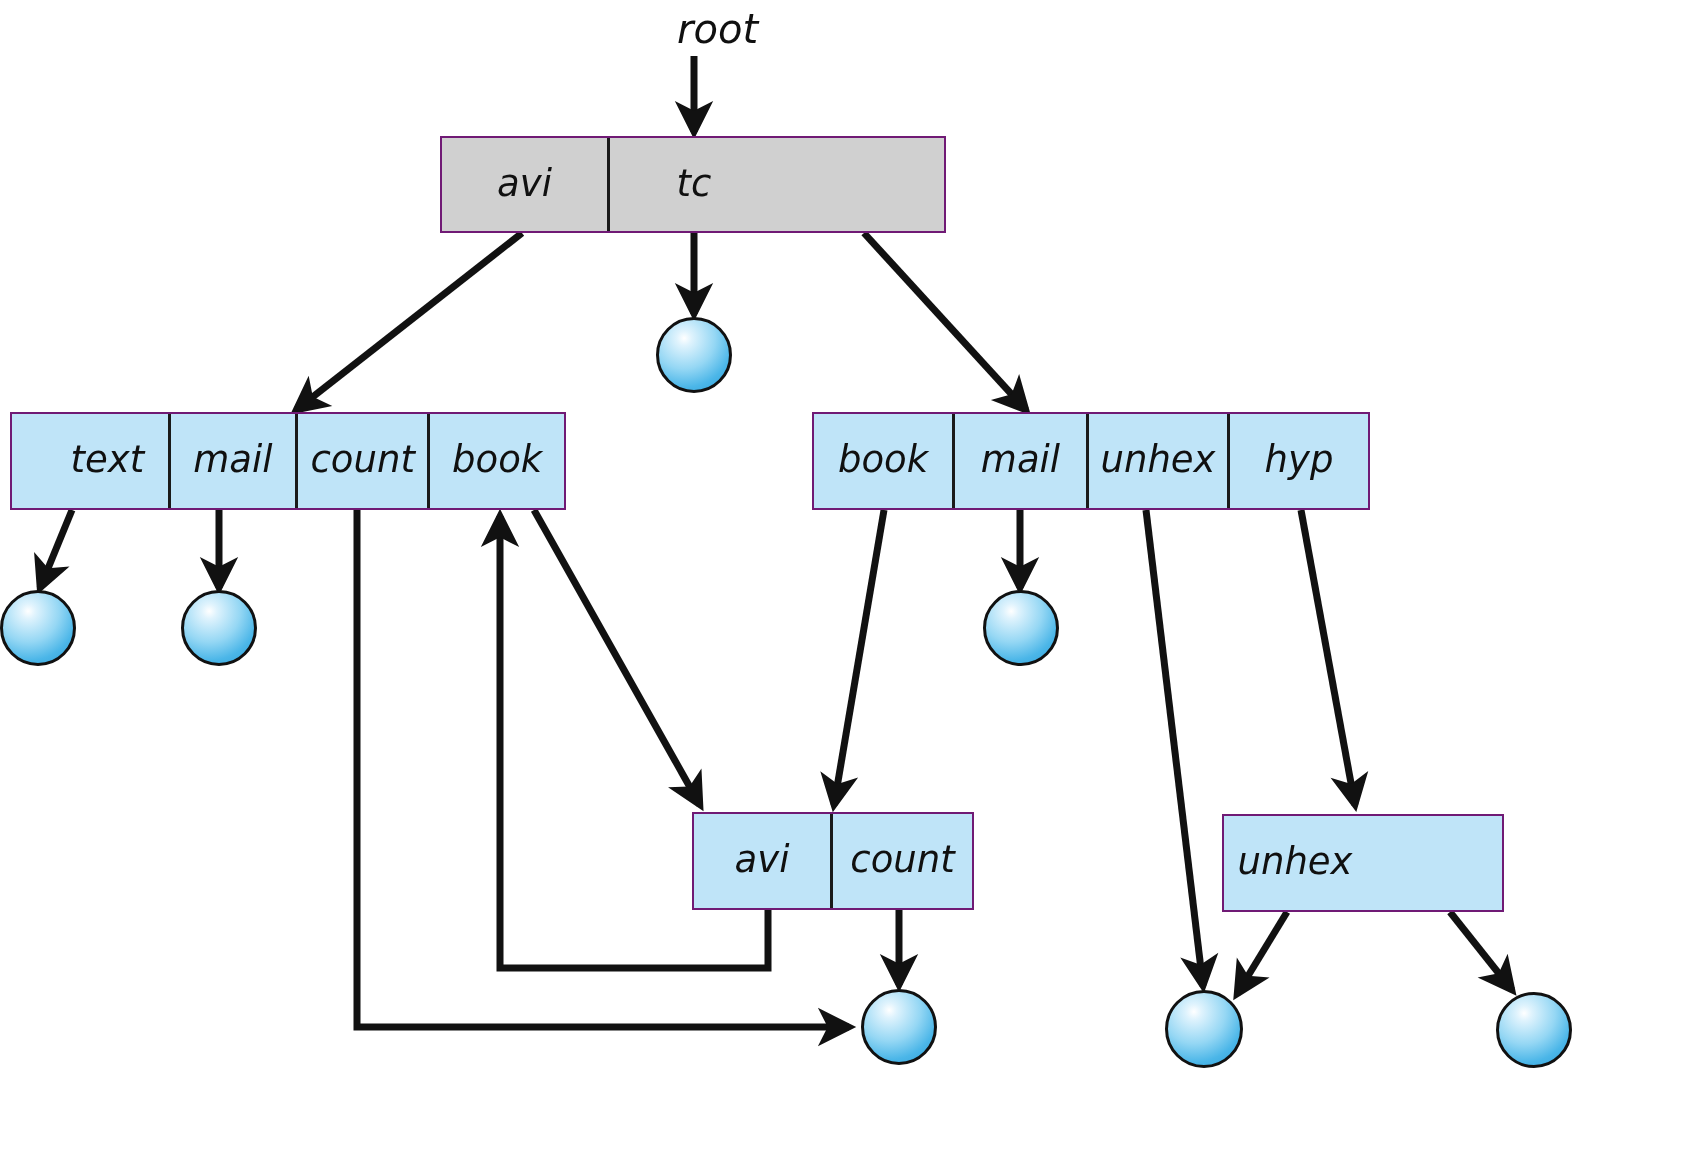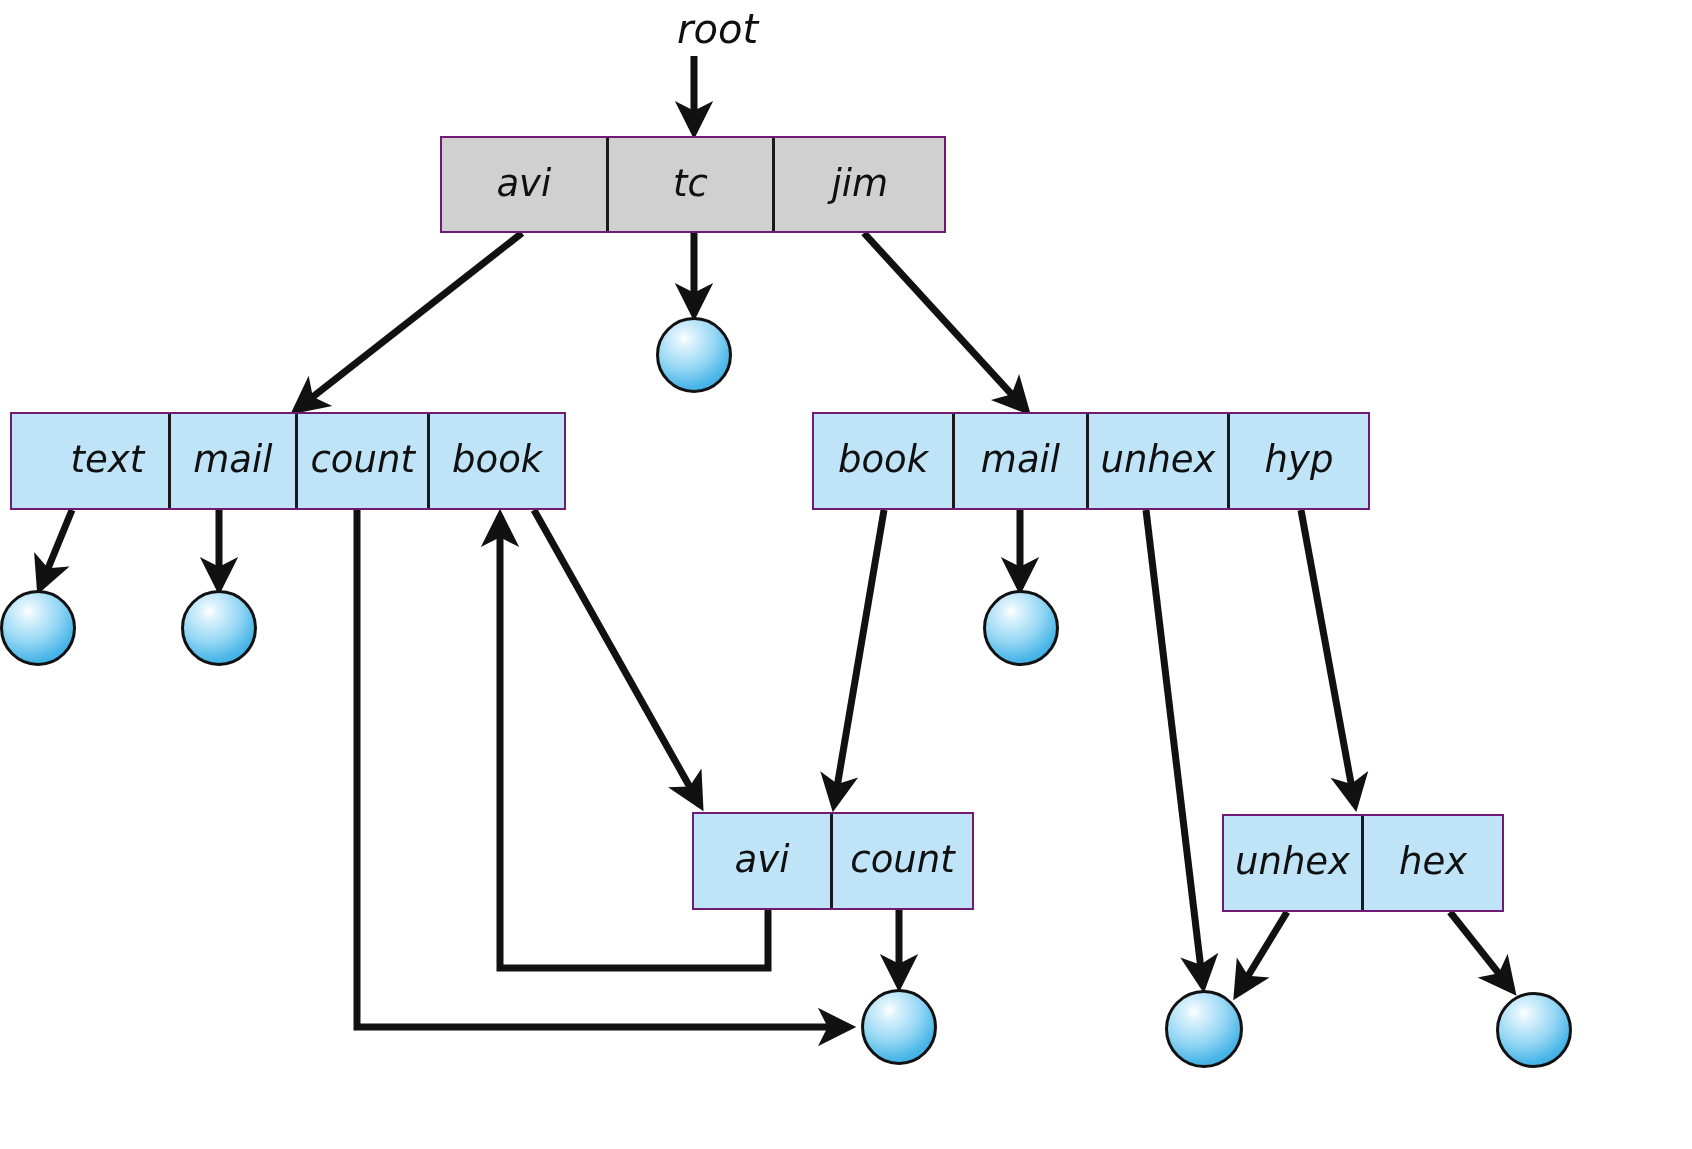--- a/index.html
+++ b/index.html
@@ -97,21 +97,20 @@
 
       <line x1="1450" y1="912" x2="1512" y2="990" marker-end="url(#ah)"></line>
     </g>
   </svg>
 
   <div class="caption" style="left:652px;top:6px;margin-left:25px;">root</div>
 
   <div class="node root-node" style="left:440px;top:136px;width:506px;height:97px;">
     <div class="cell" style="width:168px;">avi</div>
     <div class="cell" style="width:168px;">tc</div>
-    <div class="cell" style="width:170px;">jim</div>
   </div>
 
   <div class="node" style="left:10px;top:412px;width:556px;height:98px;padding-left:35px;">
     <div class="cell" style="width:133px;">text</div>
     <div class="cell" style="width:137px;">mail</div>
     <div class="cell" style="width:142px;">count</div>
     <div class="cell" style="width:144px;">book</div>
   </div>
 
   <div class="node" style="left:812px;top:412px;width:558px;height:98px;">
@@ -121,21 +120,20 @@
     <div class="cell" style="width:139px;text-align:right;">hyp</div>
   </div>
 
   <div class="node" style="left:692px;top:812px;width:282px;height:98px;">
     <div class="cell" style="width:141px;">avi</div>
     <div class="cell" style="width:141px;">count</div>
   </div>
 
   <div class="node" style="left:1222px;top:814px;width:282px;height:98px;">
     <div class="cell" style="width:142px;">unhex</div>
-    <div class="cell" style="width:140px;">hex</div>
   </div>
 
   <div class="sphere" style="left:656px;top:317px;width:76px;height:76px;"></div>
 
   <div class="sphere" style="left:0px;top:590px;width:76px;height:76px;"></div>
 
   <div class="sphere" style="left:181px;top:590px;width:76px;height:76px;"></div>
 
   <div class="sphere" style="left:983px;top:590px;width:76px;height:76px;"></div>
 

